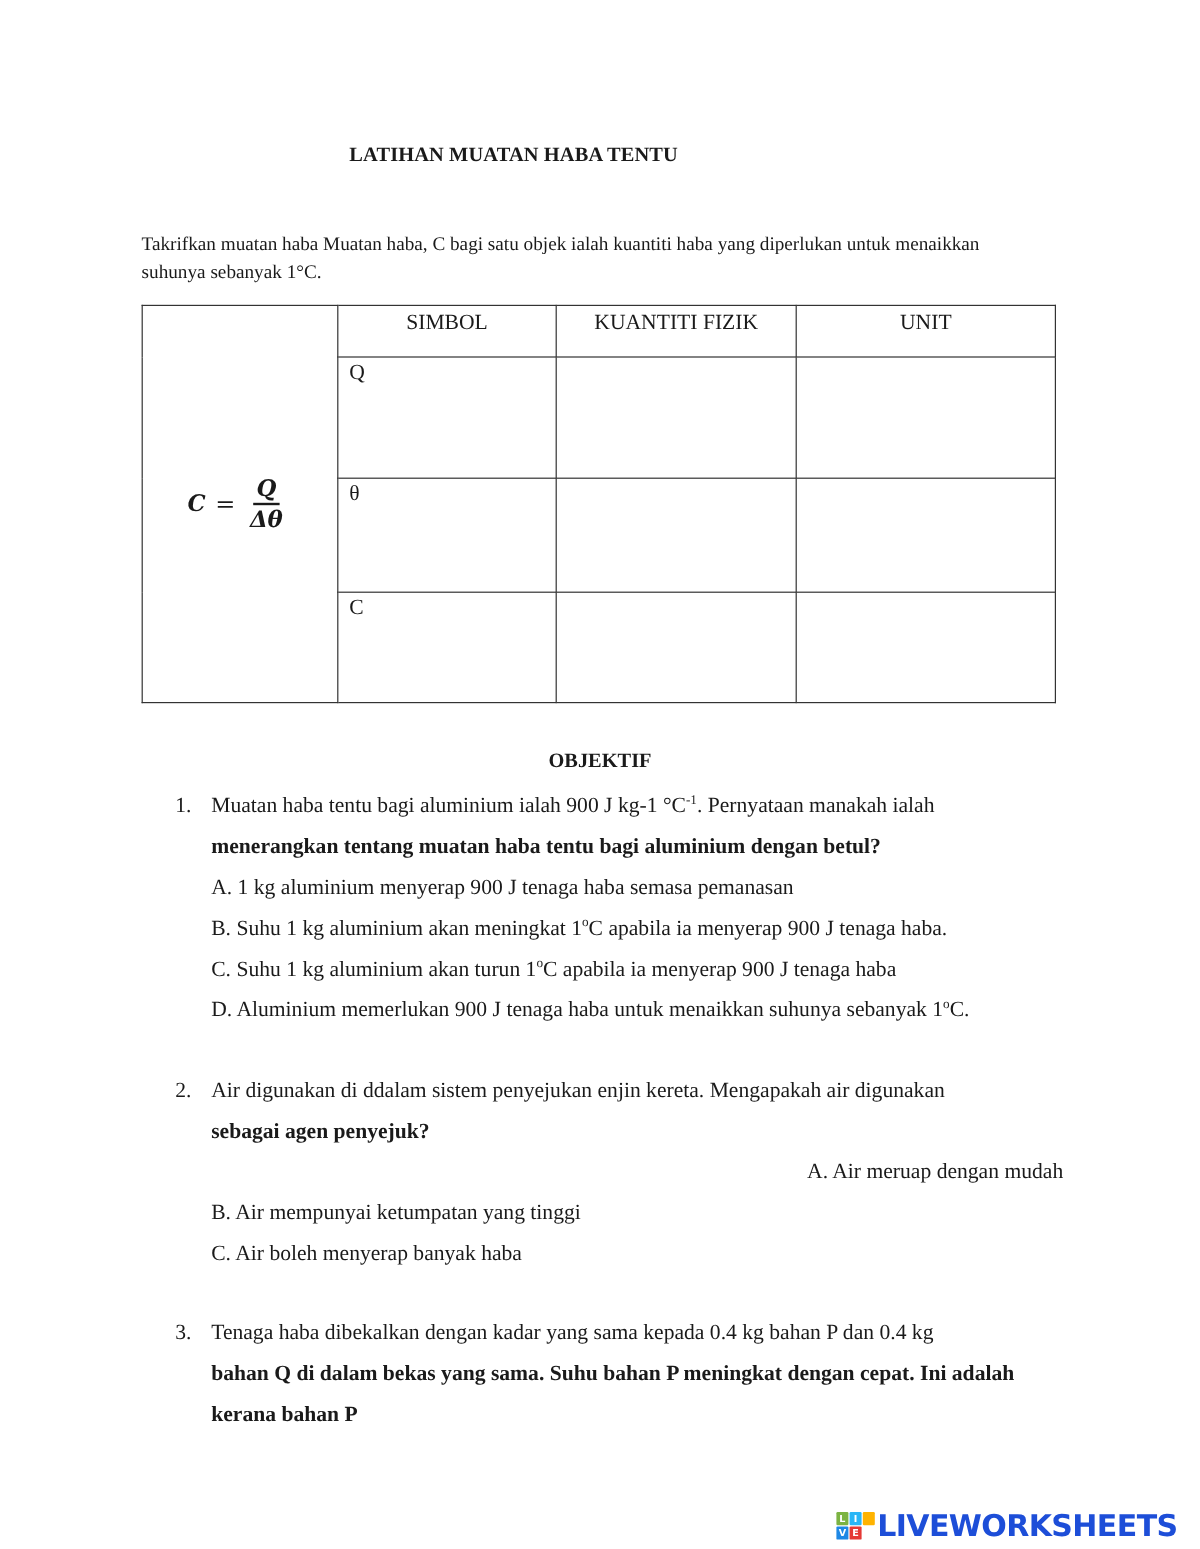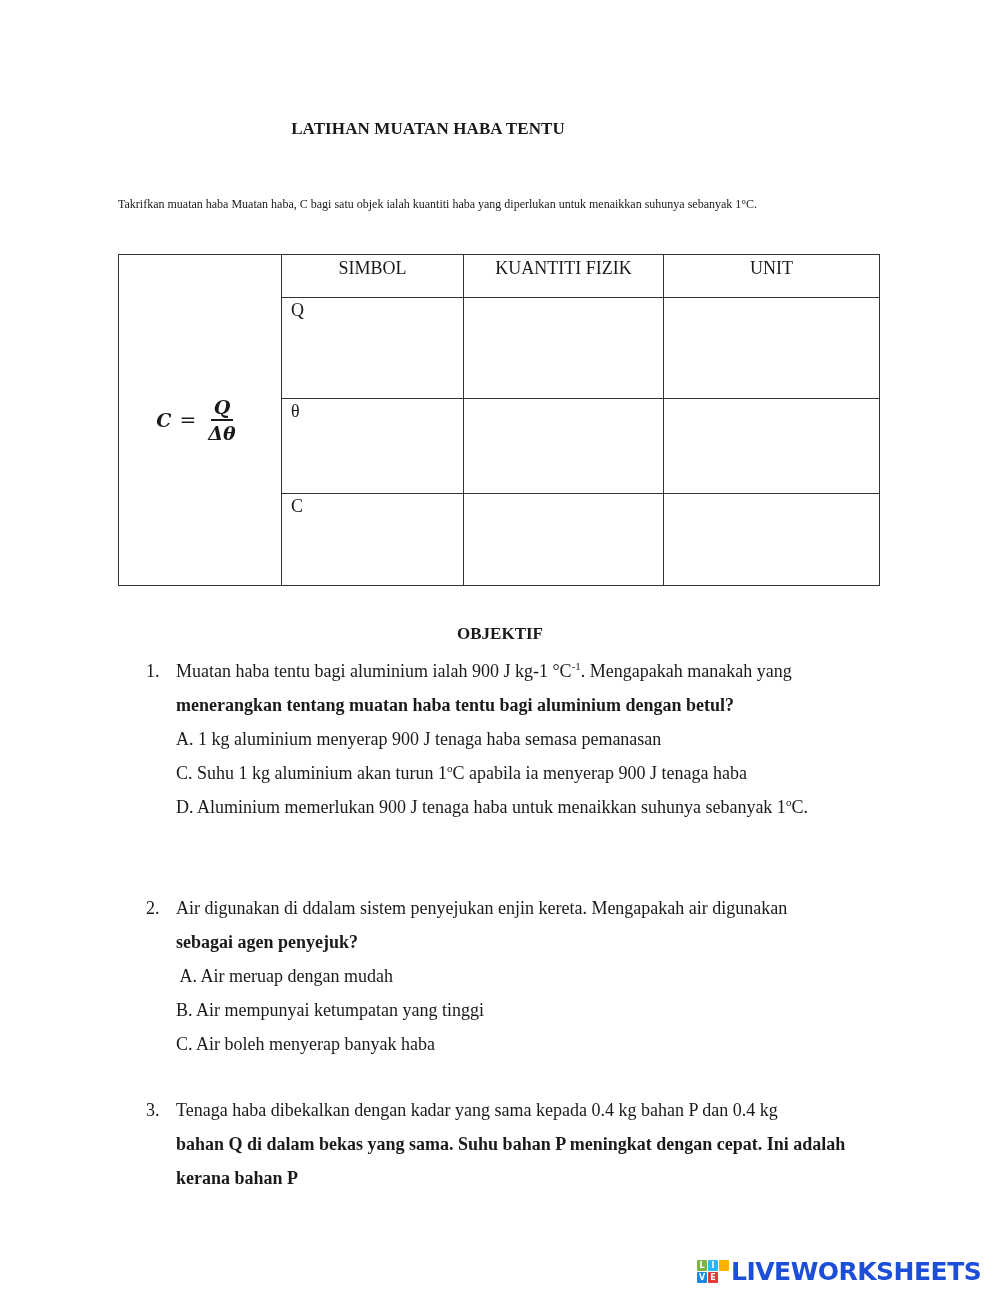--- a/index.html
+++ b/index.html
@@ -7,21 +7,21 @@
       width: 1000px; height: 1291px; position: relative; overflow: hidden;
       font-family: "Liberation Serif", "DejaVu Serif", serif;
       color: #1a1a1a;
     }
     .title {
       position: absolute; top: 119px; left: 0; width: 856px;
       text-align: center; font-weight: bold; font-size: 17px; letter-spacing: 0.1px;
     }
     .definition {
       position: absolute; top: 192px; left: 118px; width: 740px;
-      font-size: 12px; line-height: 24px;
+      font-size: 16px; line-height: 24px;
     }
     table.sym-table {
       position: absolute; top: 254px; left: 118px;
       border-collapse: collapse; width: 762px; height: 331px;
       font-size: 18px;
     }
     table.sym-table td, table.sym-table th {
       border: 1px solid #333; padding: 0; vertical-align: top;
       font-weight: normal;
     }
@@ -111,35 +111,36 @@
     <td></td>
   </tr>
 </tbody>
   </table>
 
 <div class="section-heading">OBJEKTIF</div>
 
 <div class="question" style="top:654px;">
   <div class="q-line">
     <span class="q-num">1.</span>
-    <span class="q-text"><span>Muatan haba tentu bagi aluminium ialah 900 J kg-1 °C</span><sup>-1</sup><span>. Mengapakah manakah yang</span></span>
+    <span class="q-text"><span>Muatan haba tentu bagi aluminium ialah 900 J kg-1 °C</span><sup>-1</sup><span>. Pernyataan manakah ialah</span></span>
   </div>
   <div class="q-cont">menerangkan tentang muatan haba tentu bagi aluminium dengan betul?</div>
   <div class="option"><span>A. 1 kg aluminium menyerap 900 J tenaga haba semasa pemanasan</span></div>
+  <div class="option"><span>B. Suhu 1 kg aluminium akan meningkat 1</span><sup>o</sup><span>C apabila ia menyerap 900 J tenaga haba.</span></div>
   <div class="option"><span>C. Suhu 1 kg aluminium akan turun 1</span><sup>o</sup><span>C apabila ia menyerap 900 J tenaga haba</span></div>
   <div class="option"><span>D. Aluminium memerlukan 900 J tenaga haba untuk menaikkan suhunya sebanyak 1</span><sup>o</sup><span>C.</span></div>
 </div>
 
 <div class="question" style="top:891px;">
   <div class="q-line">
     <span class="q-num">2.</span>
     <span class="q-text">Air digunakan di ddalam sistem penyejukan enjin kereta. Mengapakah air digunakan</span>
   </div>
   <div class="q-cont">sebagai agen penyejuk?</div>
-  <div class="option" style="white-space:pre;"> A. Air meruap dengan mudah</div>
+  <div class="option" style="white-space:pre;text-align:right;"> A. Air meruap dengan mudah</div>
   <div class="option">B. Air mempunyai ketumpatan yang tinggi</div>
   <div class="option">C. Air boleh menyerap banyak haba</div>
 </div>
 
 <div class="question" style="top:1093px;">
   <div class="q-line">
     <span class="q-num">3.</span>
     <span class="q-text">Tenaga haba dibekalkan dengan kadar yang sama kepada 0.4 kg bahan P dan 0.4 kg</span>
   </div>
   <div class="q-cont">bahan Q di dalam bekas yang sama. Suhu bahan P meningkat dengan cepat. Ini adalah</div>

